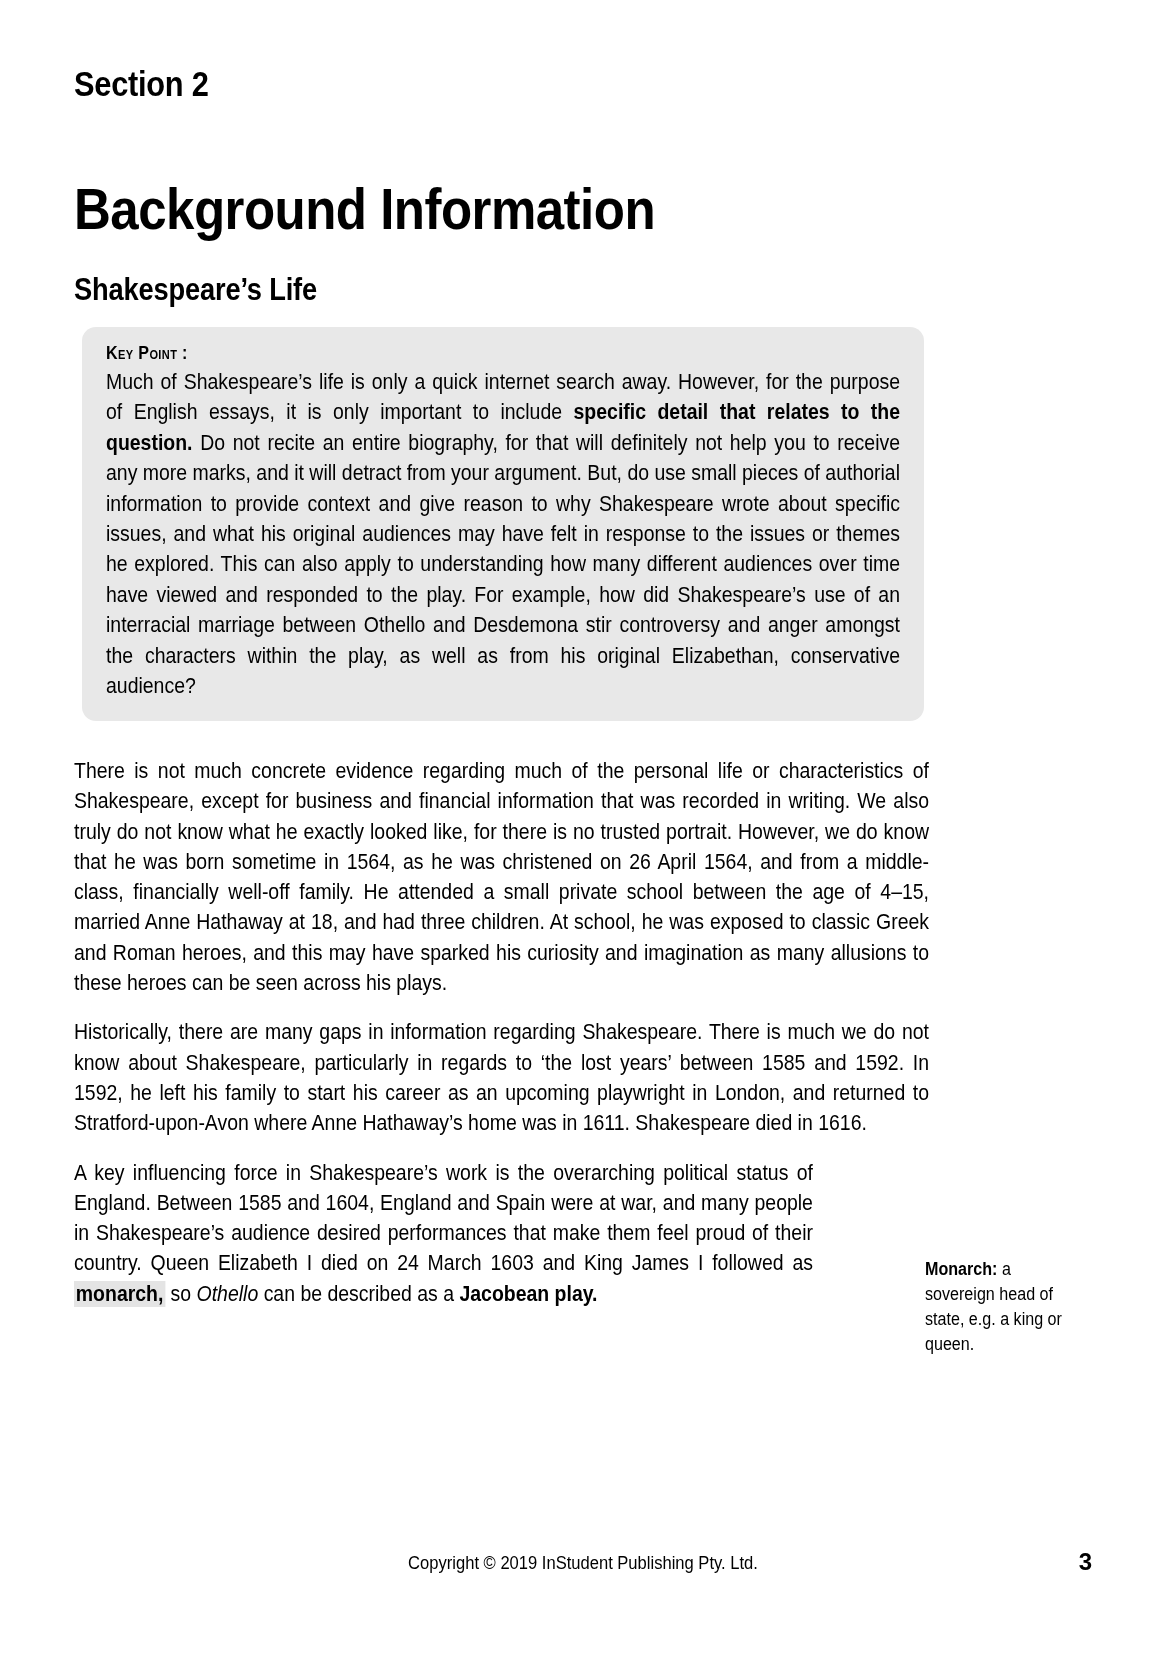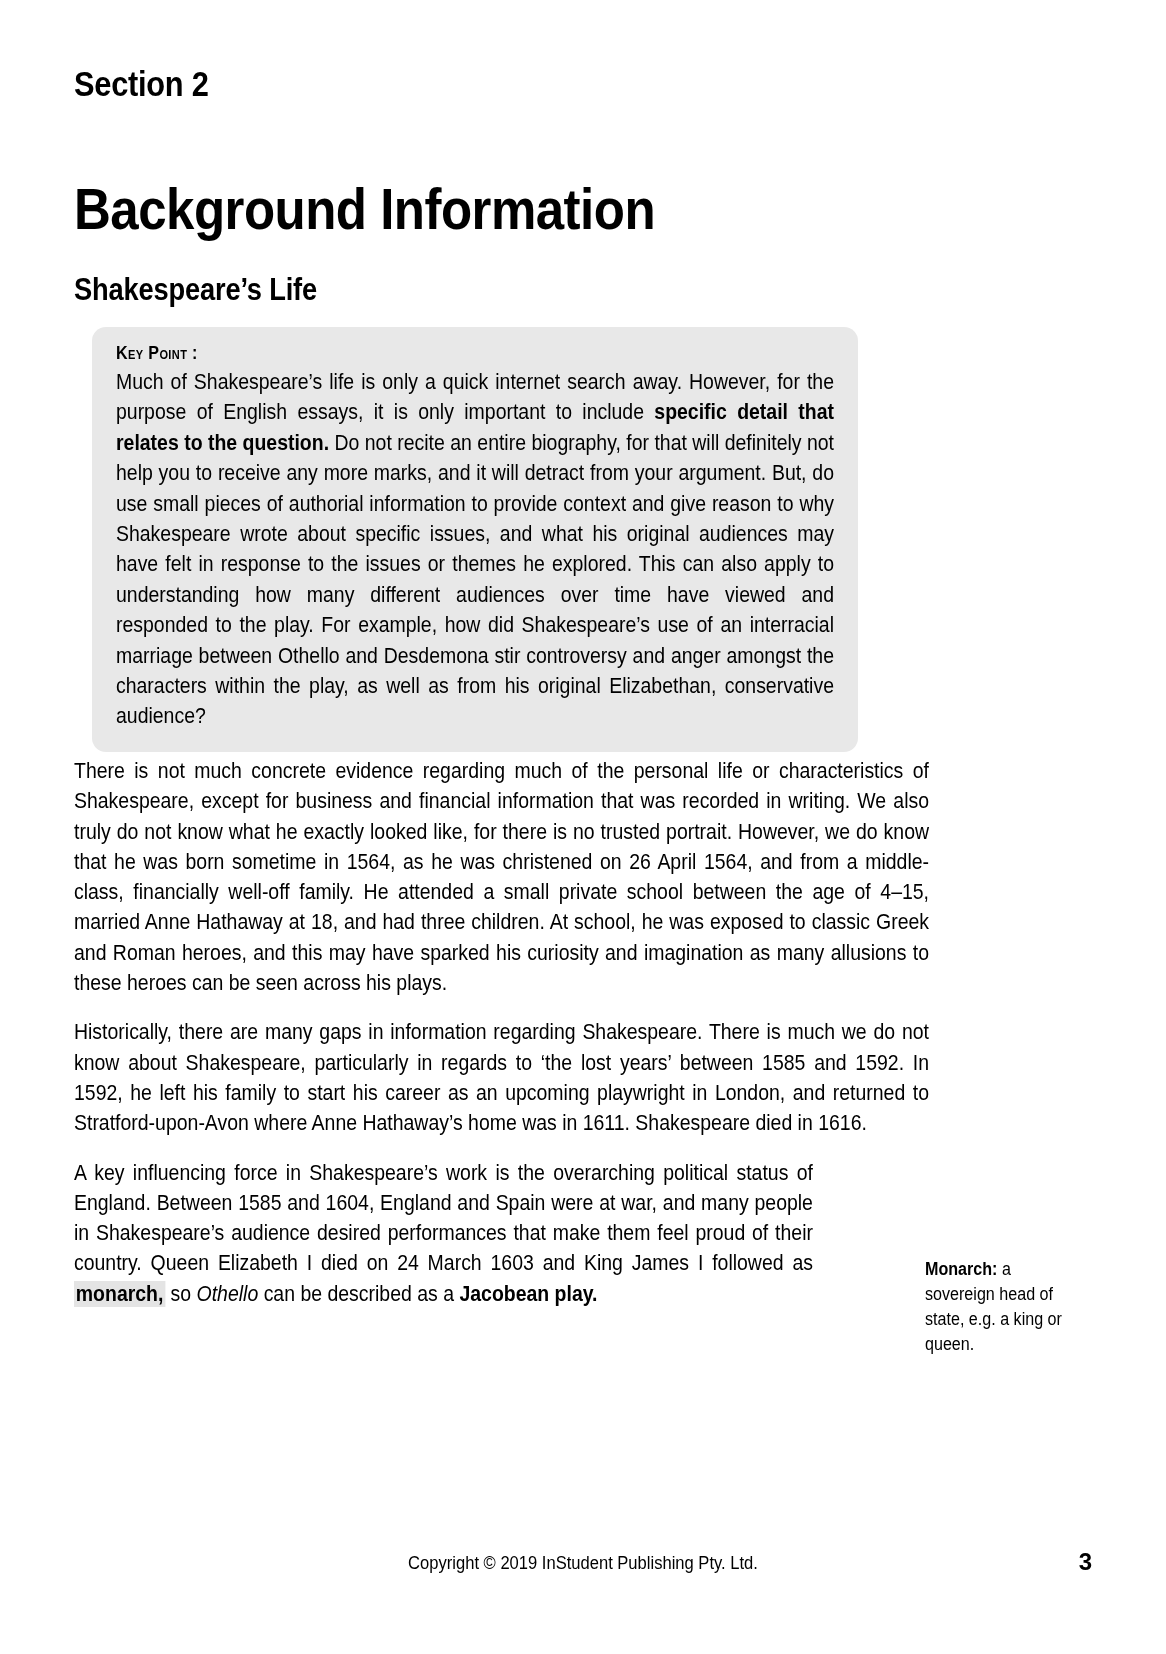--- a/index.html
+++ b/index.html
@@ -60,23 +60,23 @@
     letter-spacing: -0.2px;
     line-height: 1.05;
     transform: scaleX(0.88);
     transform-origin: left top;
     white-space: nowrap;
   }
 
   
   .keypoint-box {
     position: absolute;
-    left: 92px;
+    left: 82px;
     top: 327px;
-    width: 766px;
+    width: 842px;
     box-sizing: border-box;
     background: #e8e8e8;
     border-radius: 14px;
     padding: 16px 24px 20px 24px;
   }
   .keypoint-label {
     font-size: 17.5px;
     font-variant: small-caps;
     font-weight: bold;
     letter-spacing: 0.4px;

